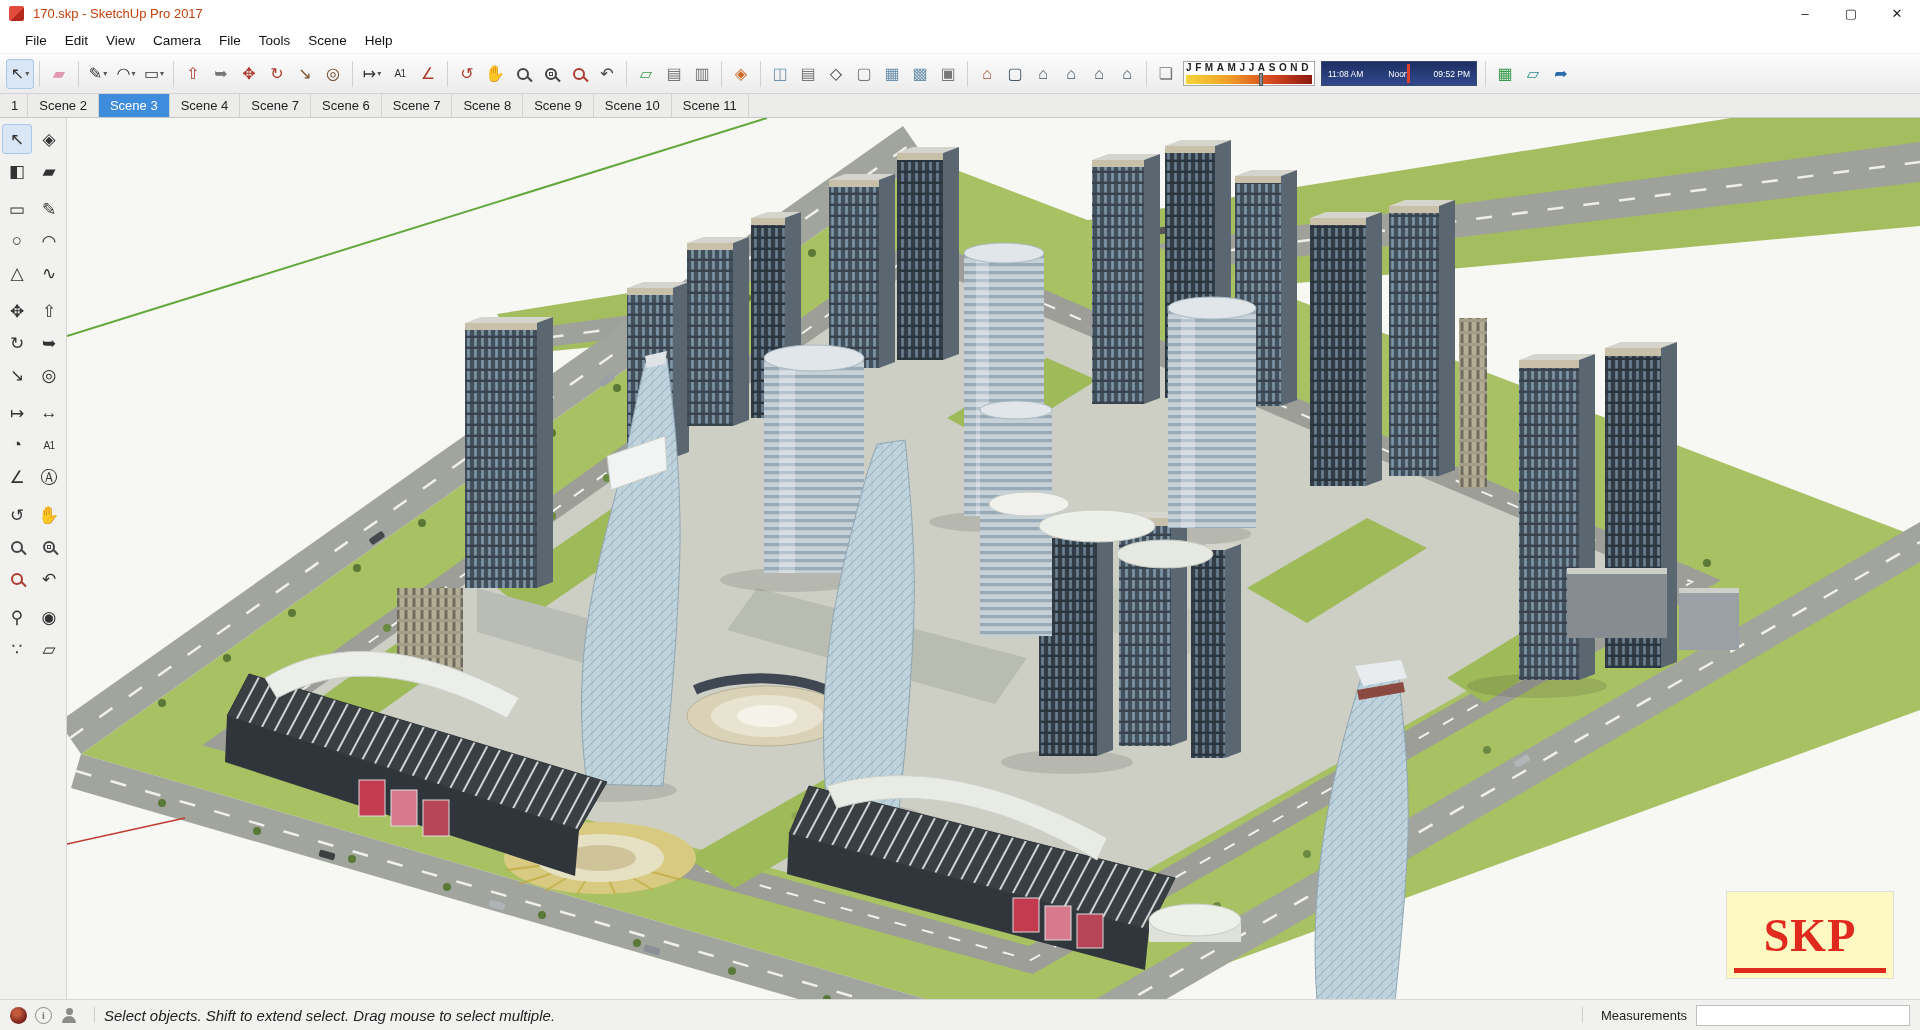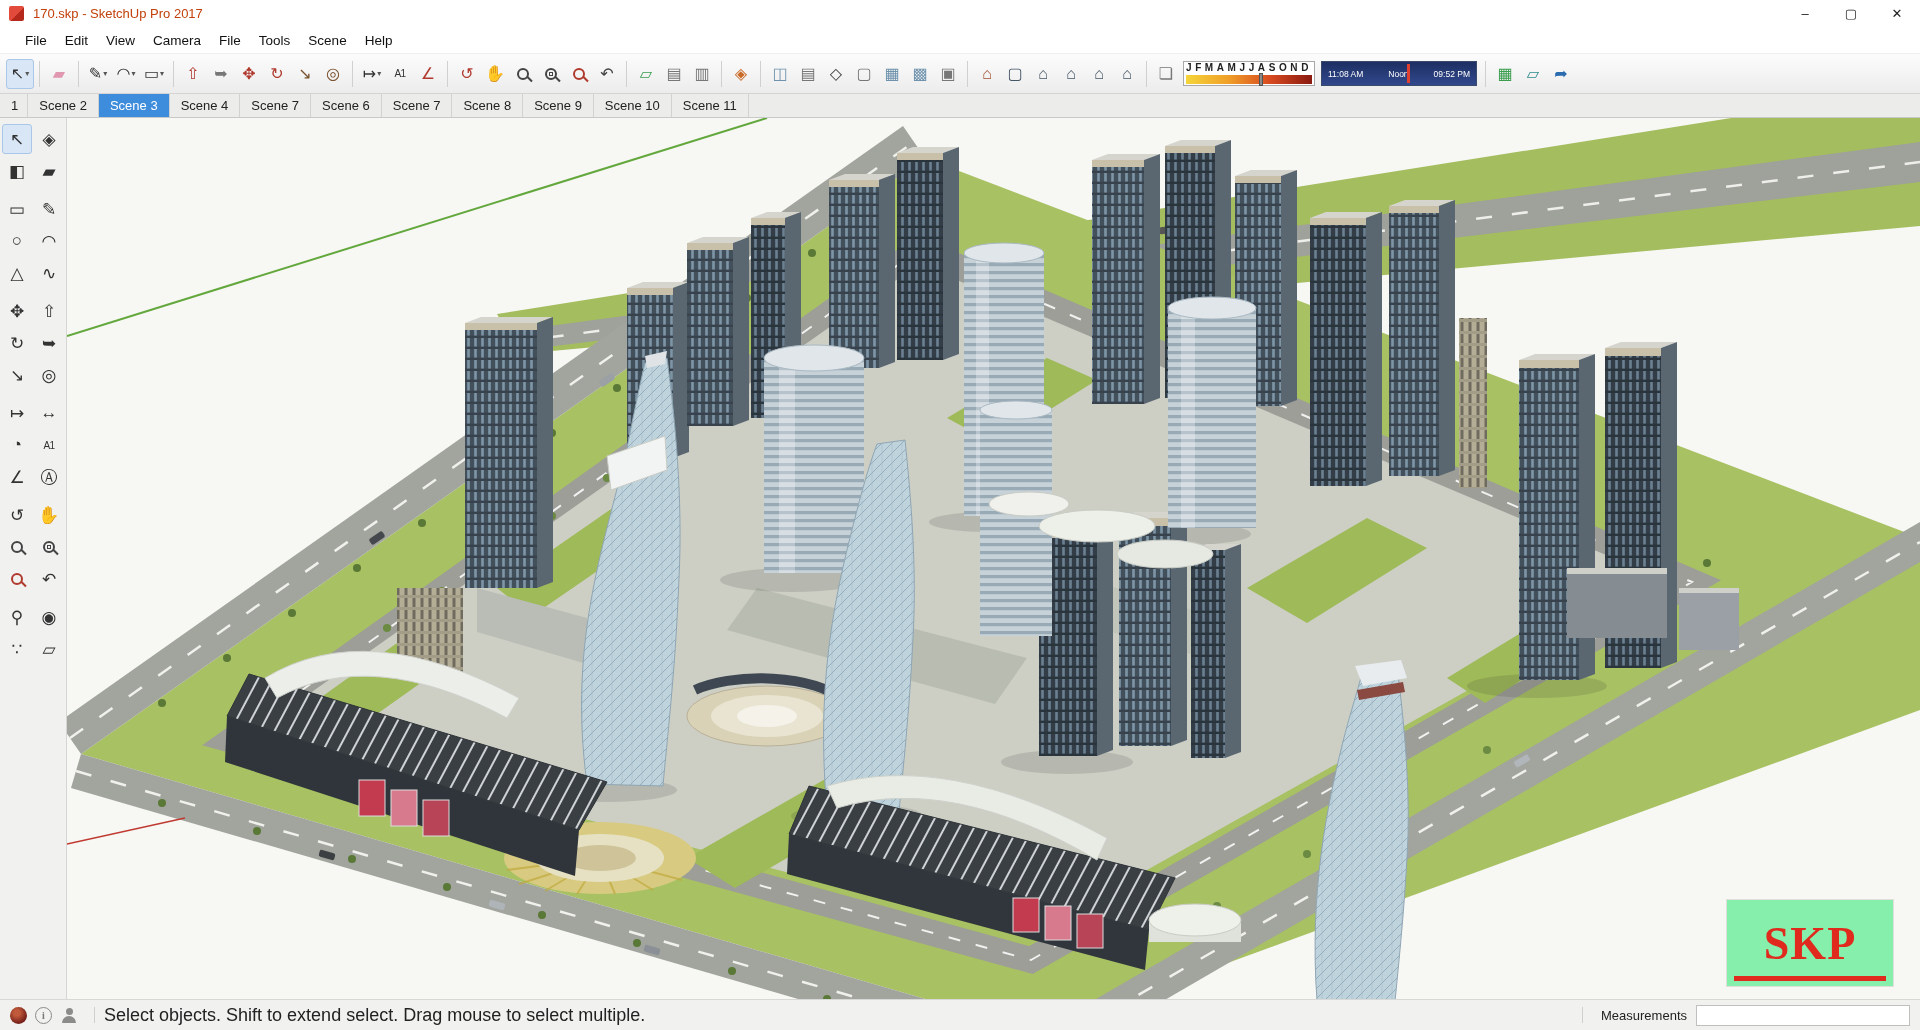--- a/index.html
+++ b/index.html
@@ -62,38 +62,38 @@
   .ltools { width:67px; background:#f1f1ef; border-right:1px solid #d5d5d3; padding-top:6px;
             display:flex; flex-direction:column; align-items:center; flex:0 0 auto; }
   .lrow { display:flex; gap:2px; margin-bottom:2px; }
   .ticon { width:30px; height:30px; display:flex; align-items:center; justify-content:center;
            font-size:17px; color:#333; border-radius:3px; }
   .lgap { height:6px; }
 
   .viewport { position:relative; flex:1 1 auto; background:#f7f7f4; overflow:hidden; }
   .viewport svg { position:absolute; inset:0; width:100%; height:100%; }
 
-  .watermark { position:absolute; right:26px; bottom:12px; width:168px; height:88px; background:#86efac;
+  .watermark { position:absolute; right:26px; bottom:20px; width:168px; height:88px; background:#fef9c3;
                border:1px solid #e0dfdc; display:flex; align-items:center; justify-content:center; }
   .watermark::after { content:""; position:absolute; left:7px; right:7px; bottom:5px; height:5px; background:#e02a1e; }
   .wm-text { font-family:"Liberation Serif",serif; font-weight:bold; font-size:46px; color:#e02a1e; letter-spacing:1px; }
 
   
   .statusbar { height:31px; background:#f1f1ef; border-top:1px solid #d8d8d6; display:flex;
                align-items:center; padding:0 10px; flex:0 0 auto; }
   .sicon { width:17px; height:17px; margin-right:8px; display:flex; align-items:center; justify-content:center; }
   .geo { border-radius:50%; background:radial-gradient(circle at 40% 35%, #c05a3a 20%, #7c241c 65%, #561310); }
   .info-c { border:1.5px solid #8a8a88; border-radius:50%; color:#777; font-size:10px; font-weight:bold;
             font-family:"Liberation Serif",serif; }
   .person { position:relative; }
   .person::before { content:""; position:absolute; top:1px; left:5.5px; width:7px; height:7px; border-radius:50%; background:#8b8b89; }
   .person::after { content:""; position:absolute; bottom:1px; left:2px; width:14px; height:7px;
                    border-radius:7px 7px 0 0; background:#8b8b89; }
   .sdiv { width:1px; height:16px; background:#cfcfcd; margin:0 9px; }
-  .hint { font-size:18px; color:#222; }
+  .hint { font-size:15px; color:#222;font-style:italic; }
   .meas { margin-left:auto; display:flex; align-items:center; gap:9px; }
   .meas-label { font-size:13px; color:#222; }
   .meas-input { width:214px; height:21px; border:1px solid #bfbfbd; background:#fff; font-size:12px; padding:0 5px;
                 font-family:"Liberation Sans",sans-serif; }
 </style>
 </head>
 <body>
 
 <div class="app">
 

